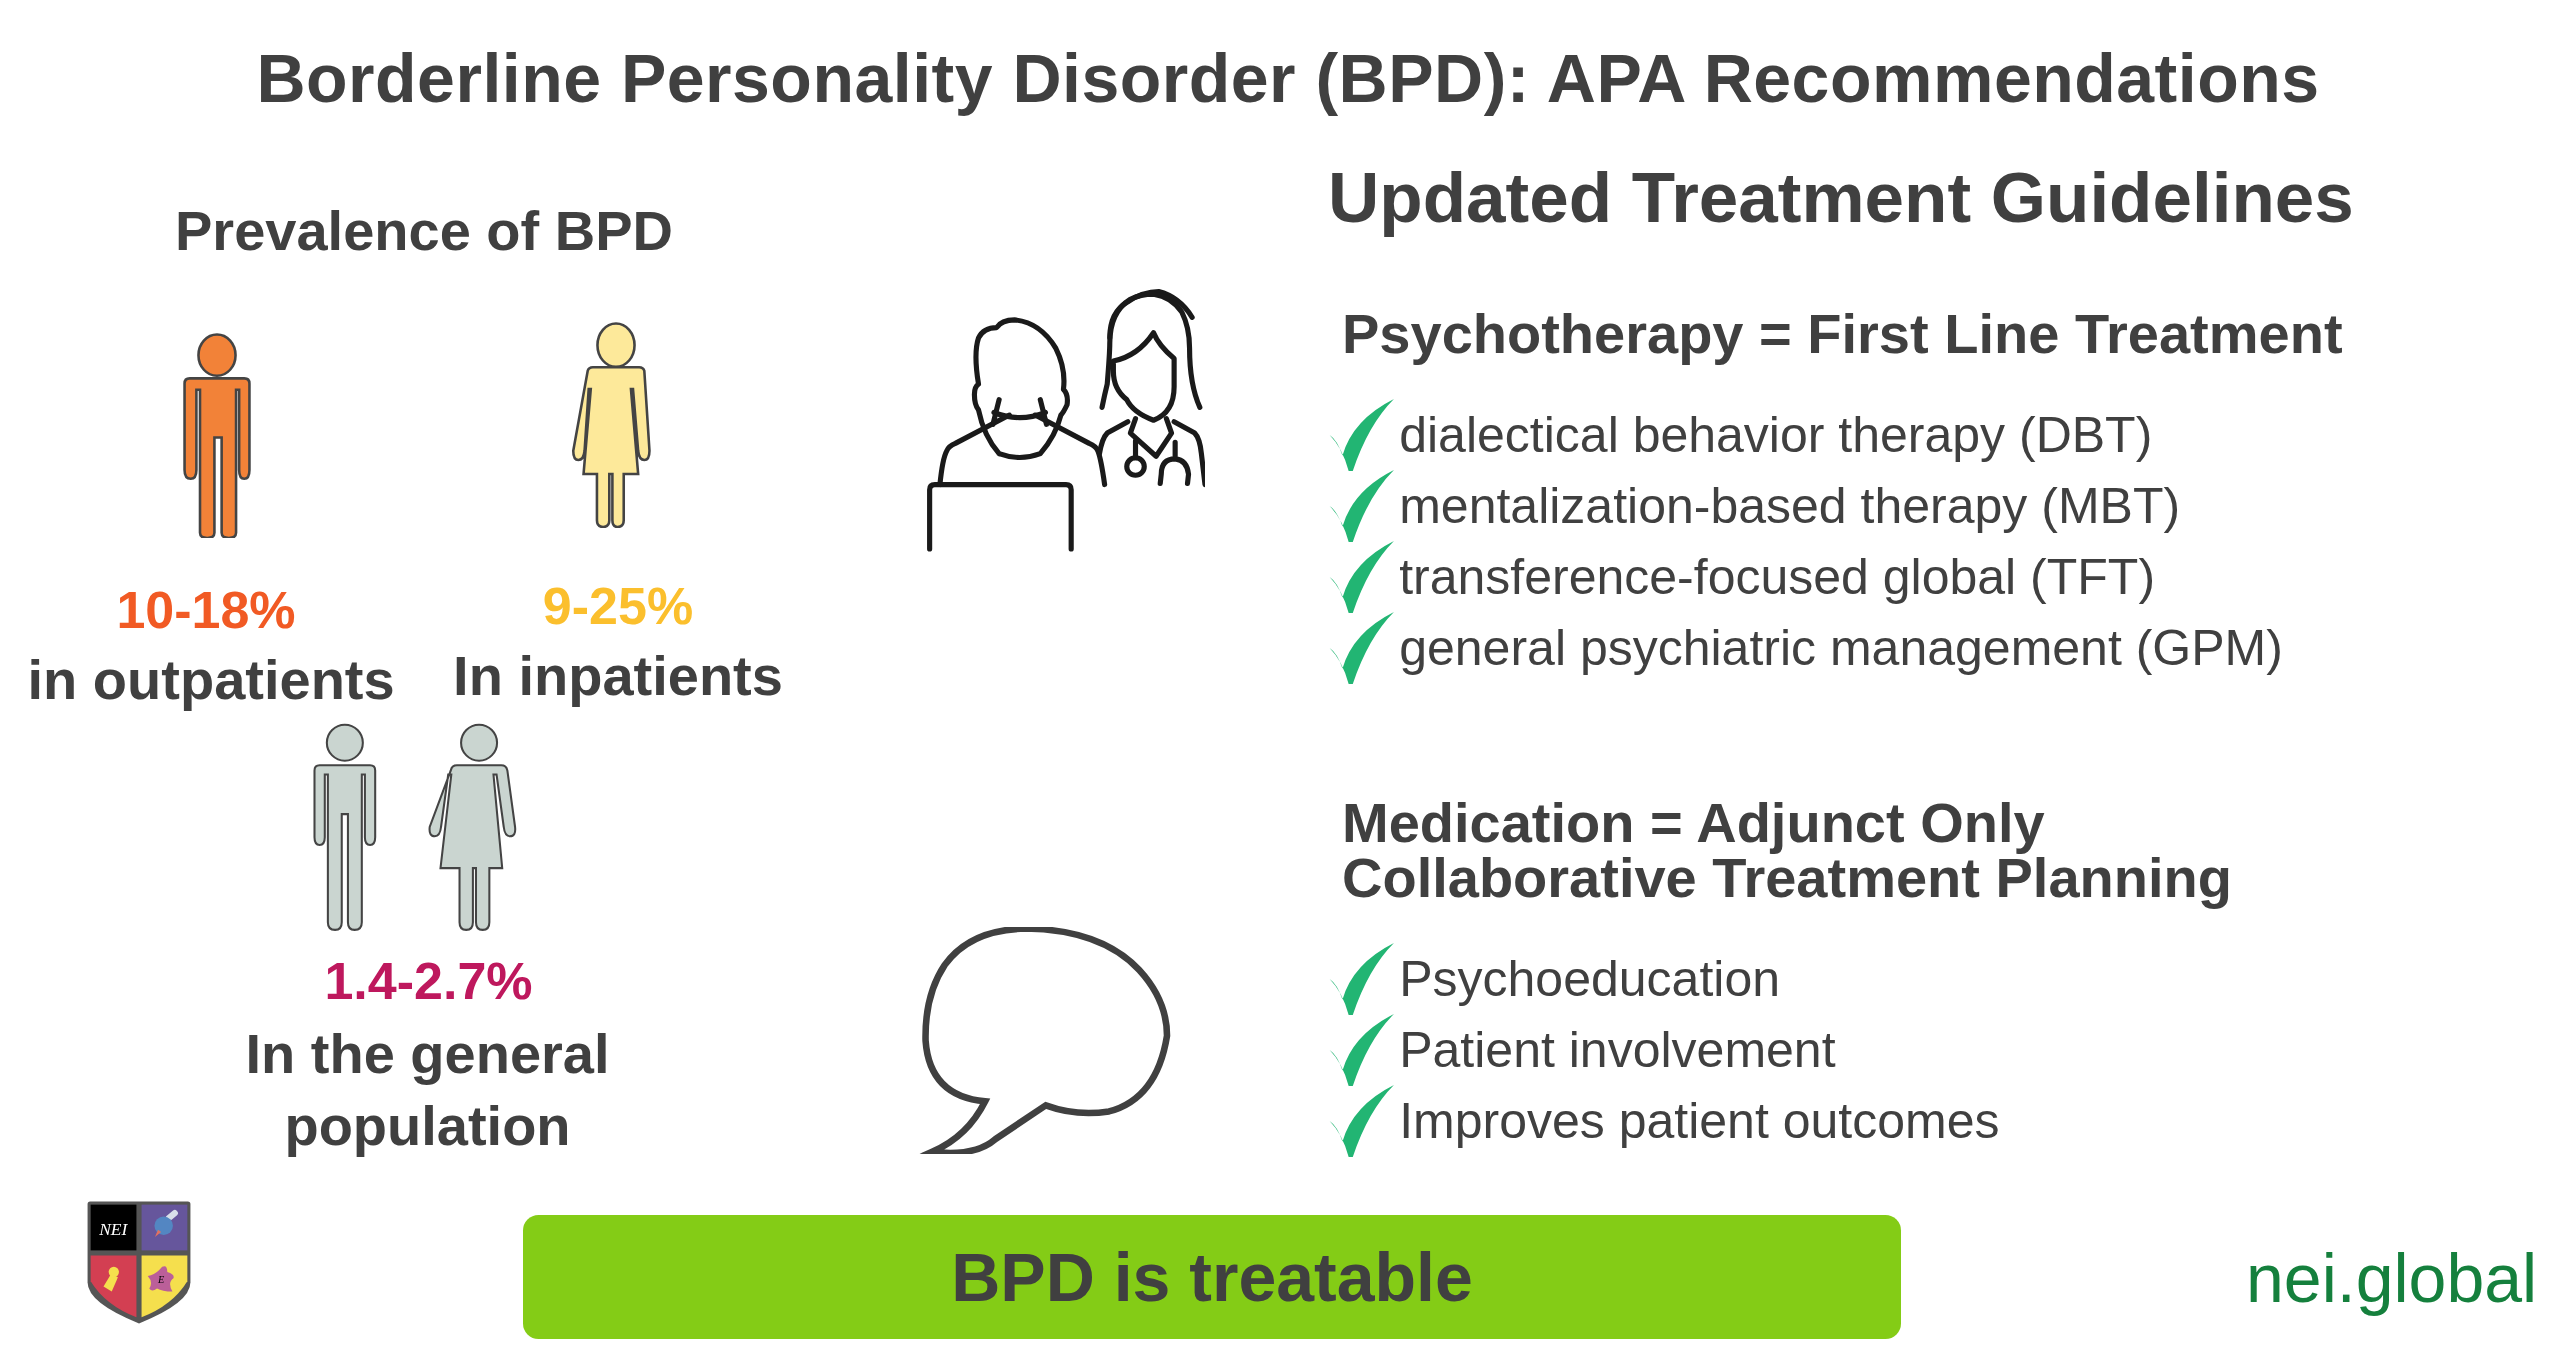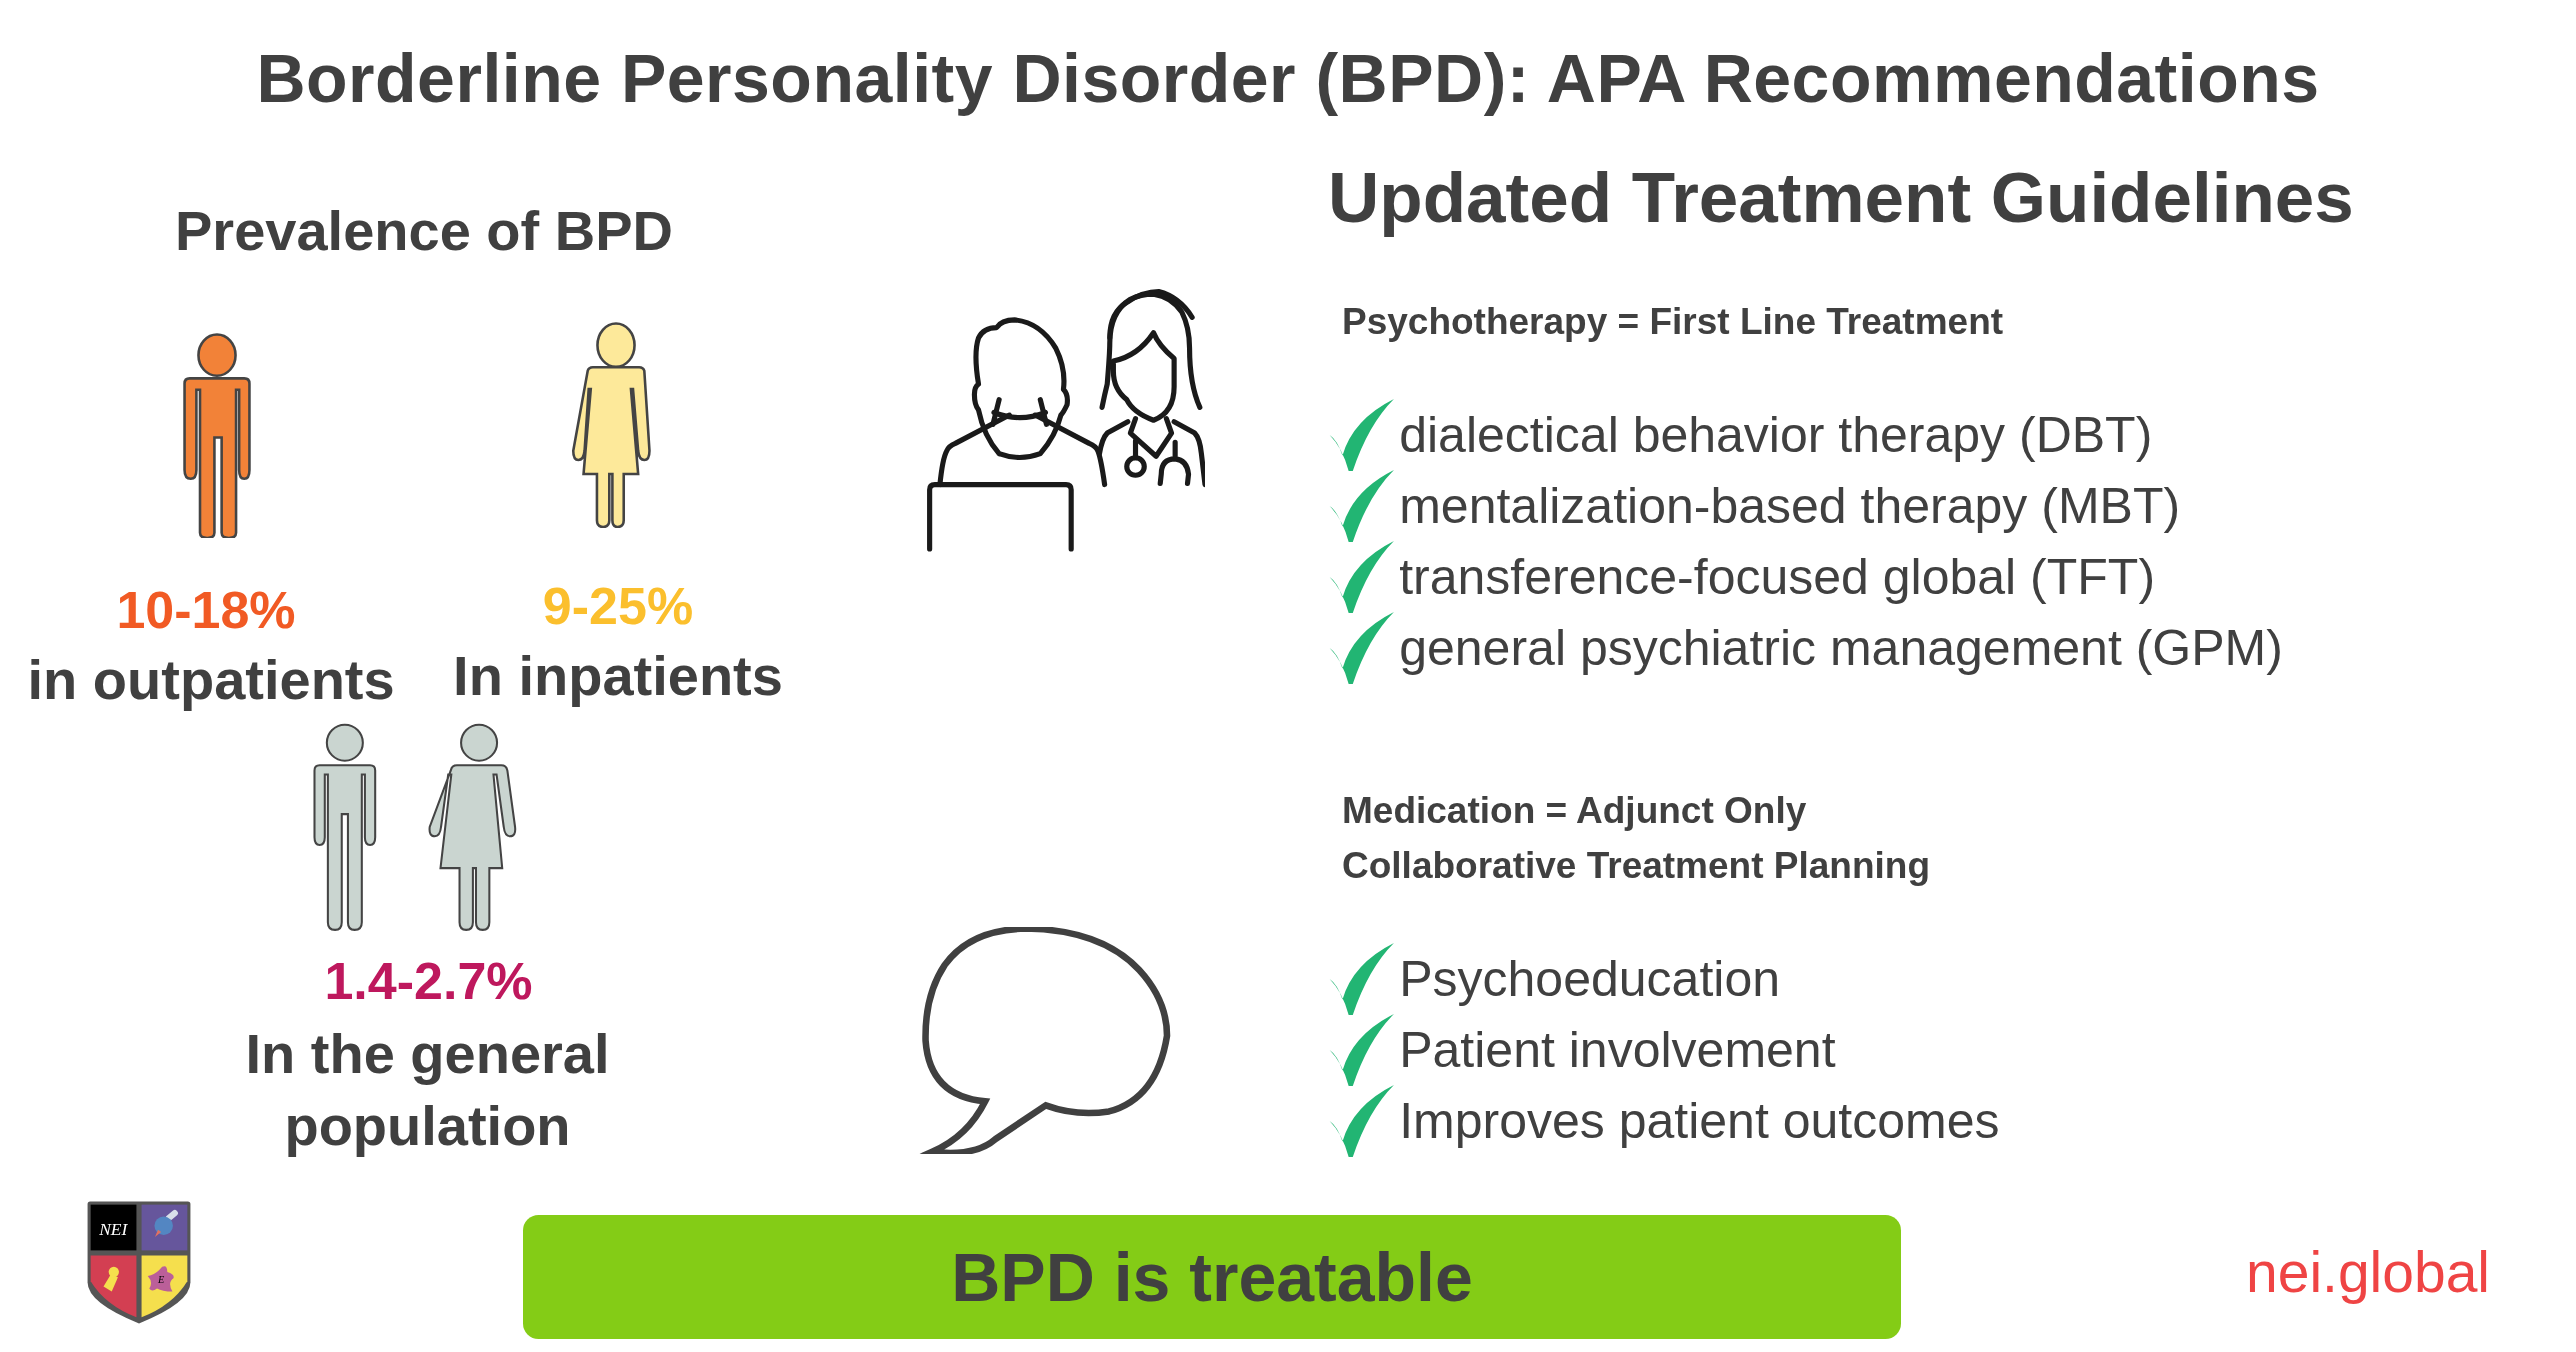--- a/index.html
+++ b/index.html
@@ -2,30 +2,30 @@
 <html style="font-size:8.2px"><head>
 <meta charset="utf-8">
 <style>
   html, body { margin:0; padding:0; background:#ffffff; }
   body { width:2576px; height:1353px; position:relative; overflow:hidden;
          font-family:"Liberation Sans", "DejaVu Sans", sans-serif; color:#404040; }
   .abs { position:absolute; }
   .title { left:0; width:2576px; top:31px; text-align:center; font-size:68px; font-weight:bold; letter-spacing:0.5px;margin-top:8px; }
   .h-left { left:175px; top:198px; font-size:56px; font-weight:bold; }
   .h-right { left:1328px; top:157px; font-size:71px; font-weight:bold; }
-  .h-sub { font-size:37px; font-weight:bold; }
+  .h-sub { font-size:56px; font-weight:bold; }
   .stat-val { font-size:52px; font-weight:bold; text-align:center; }
   .stat-lbl { font-size:56px; font-weight:bold; text-align:center; line-height:1.28; }
   .check-row { position:absolute; left:1327px; display:flex; align-items:center; height:72px; }
   .check-row .chk { width:67px; height:72px; flex:0 0 auto; }
   .check-row .txt { font-size:50px; font-weight:normal; color:#404040; margin-left:5.2px; white-space:nowrap; }
   .banner { left:523px; top:1215px; width:1378px; height:124px; background:#84cc16; border-radius:15.5px;
             display:flex; align-items:center; justify-content:center; }
   .banner span { font-size:68px; font-weight:bold; color:#404040; }
-  .site { left:2246px; top:1239px; font-size:57px; color:#ef4444; }
+  .site { left:2246px; top:1239px; font-size:68px; color:#15803d; }
   svg { display:block; }
 </style>
 </head>
 <body>
 
 <div class="abs title">Borderline Personality Disorder (BPD): APA Recommendations</div>
 
 <div class="abs h-left">Prevalence of BPD</div>
 
 <div class="abs" style="left:173px; top:332px;">

